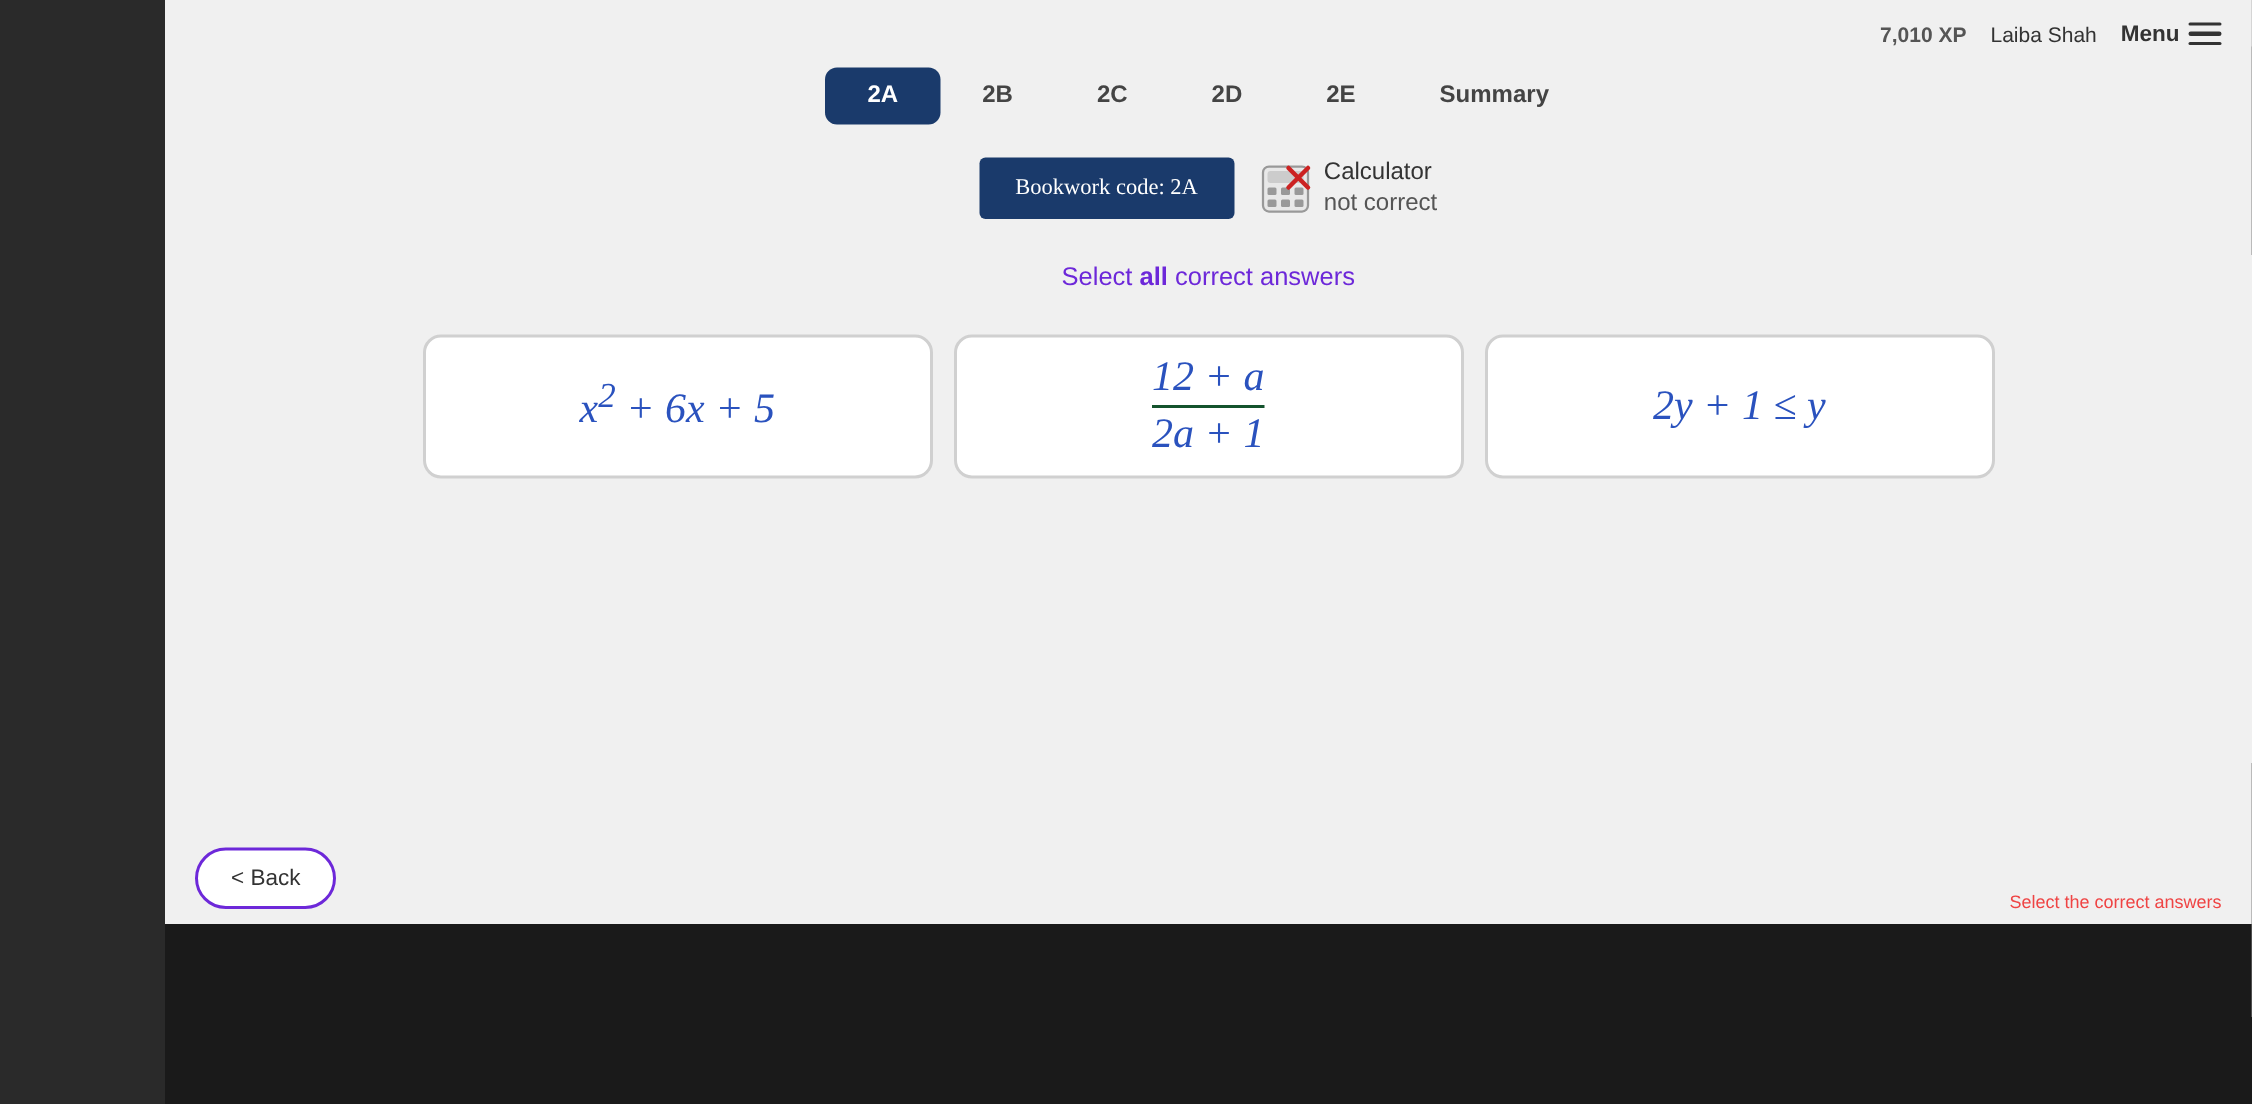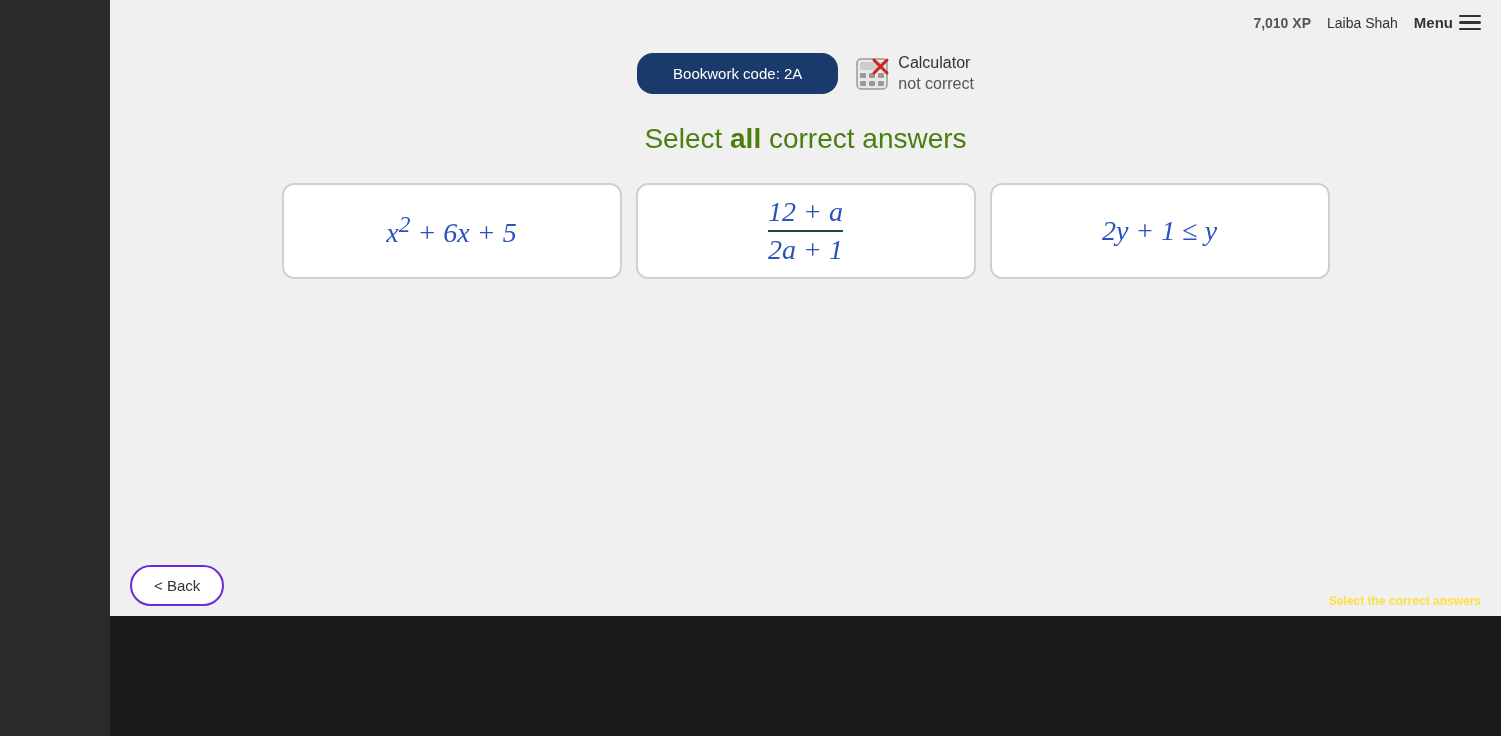--- a/index.html
+++ b/index.html
@@ -121,23 +121,23 @@
       display: flex;
       align-items: center;
       gap: 16px;
       margin-top: 22px;
     }
 
     .bookwork-code-btn {
       background: #1a3a6b;
       color: #fff;
       border: none;
-      border-radius: 16px;
-      padding: 12px 36px;
-      font-family: Liberation Sans, sans-serif;
+      border-radius: 4px;
+      padding: 12px 24px;
+      font-family: Liberation Serif, serif;
       font-size: 15px;
       font-weight: 500;
       cursor: pointer;
     }
 
     .calculator-info {
       display: flex;
       align-items: center;
       gap: 8px;
       font-family: Arial, sans-serif;
@@ -162,22 +162,22 @@
       line-height: 1.3;
     }
 
     .calc-text .line1 { font-weight: 500; color: #333; }
     .calc-text .line2 { color: #555; }
 
     
     .instruction {
       margin-top: 28px;
       font-family: Arial, sans-serif;
-      font-size: 28px;
-      color: #4d7c0f;
+      font-size: 17px;
+      color: #6d28d9;
       text-align: center;
     }
 
     .instruction strong {
       font-weight: 900;
     }
 
     
     .answers-grid {
       display: flex;
@@ -265,22 +265,21 @@
       background: #1a1a1a;
     }
 
     
     .helper-text {
       position: absolute;
       bottom: 128px;
       right: 20px;
       font-family: Arial, sans-serif;
       font-size: 12px;
-      color: #fde047;
-      font-weight: bold;
+      color: #ef4444;
     }
   </style>
 </head>
 <body>
 
 <div class="side-left"></div>
 
 <div class="main-area">
 
   <div class="top-bar">
@@ -292,20 +291,28 @@
         <span>Menu</span>
         <div class="hamburger">
           <span></span>
           <span></span>
           <span></span>
         </div>
       </div>
     </div>
   </div>
 
+  <div class="nav-tabs">
+    <button class="nav-tab active">2A</button>
+    <button class="nav-tab">2B</button>
+    <button class="nav-tab">2C</button>
+    <button class="nav-tab">2D</button>
+    <button class="nav-tab">2E</button>
+    <button class="nav-tab">Summary</button>
+  </div>
 
   <div class="bookwork-bar">
     <button class="bookwork-code-btn">Bookwork code: 2A</button>
     <div class="calculator-info">
       <div class="calc-icon">
         <svg viewBox="0 0 36 36" xmlns="http://www.w3.org/2000/svg">
           <rect x="3" y="3" width="30" height="30" rx="4" ry="4" fill="#e8e8e8" stroke="#999" stroke-width="1.5"></rect>
           <rect x="6" y="6" width="24" height="8" rx="2" fill="#ccc"></rect>
           <rect x="6" y="17" width="6" height="5" rx="1" fill="#999"></rect>
           <rect x="15" y="17" width="6" height="5" rx="1" fill="#999"></rect>

